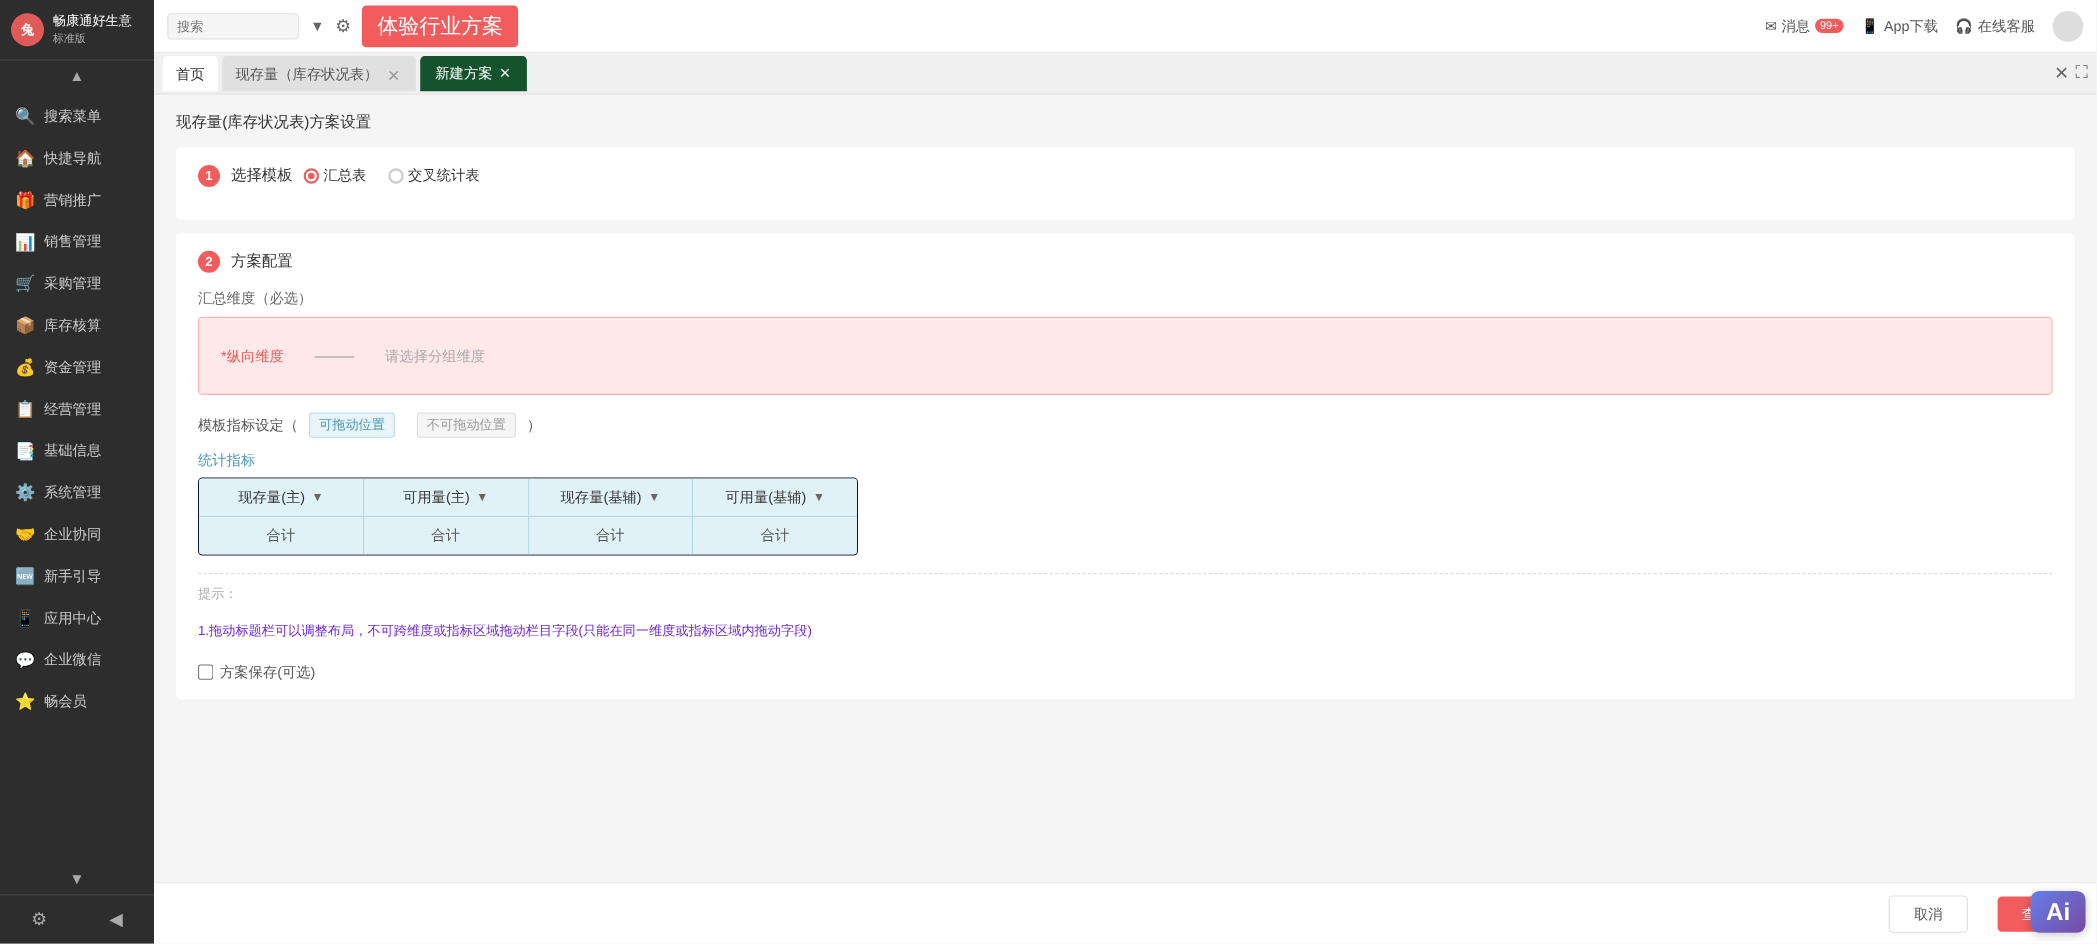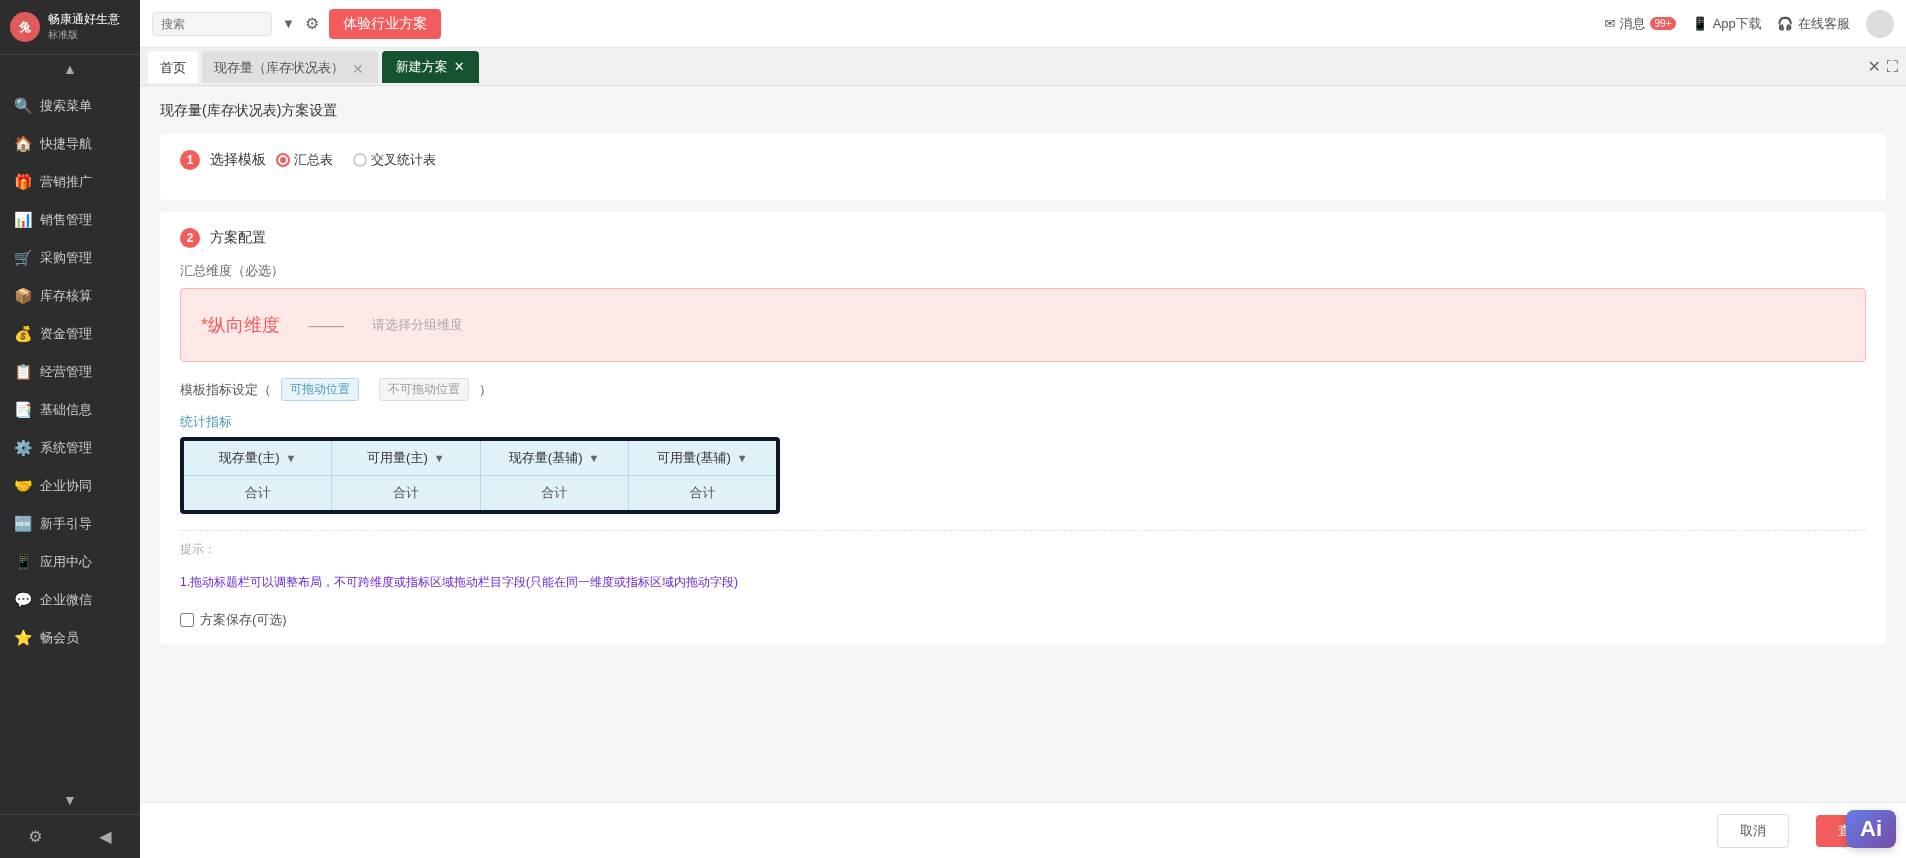--- a/index.html
+++ b/index.html
@@ -84,21 +84,21 @@
     .topbar-gear-btn {
       background: none; border: none; cursor: pointer; color: #666; font-size: 16px;
     }
     .topbar-trial-btn {
       background: #f25c5c;
       color: #fff;
       border: none;
       border-radius: 4px;
       padding: 6px 14px;
       cursor: pointer;
-      font-size: 14px;
+      font-size: 19px;
     }
     .topbar-right {
       margin-left: auto;
       display: flex;
       align-items: center;
       gap: 16px;
     }
     .topbar-icon-btn {
       background: none; border: none; cursor: pointer; color: #555; font-size: 13px;
       display: flex; align-items: center; gap: 4px;
@@ -210,21 +210,21 @@
     }
 
     .dimension-box {
       background: #ffe8e8;
       border: 1px solid #ffb3b3;
       border-radius: 4px;
       padding: 24px 20px;
       display: flex; align-items: center; gap: 20px;
       margin-bottom: 16px;
     }
-    .dimension-required { color: #f25c5c; font-size: 18px; }
+    .dimension-required { color: #f25c5c; font-size: 13px; }
     .dimension-arrow { color: #aaa; font-size: 18px; margin: 0 8px; }
     .dimension-placeholder { color: #aaa; font-size: 13px; }
 
     
     .indicator-settings-row {
       display: flex; align-items: center; gap: 10px; margin-bottom: 12px; font-size: 13px; color: #555;
     }
     .indicator-badge {
       display: inline-block;
       background: #e8f4f8; border: 1px solid #b3d9e8;
@@ -234,21 +234,21 @@
       display: inline-block;
       background: #f5f5f5; border: 1px solid #ddd;
       border-radius: 3px; padding: 2px 8px; font-size: 12px; color: #999;
     }
 
     
     .stats-section-label {
       color: #4a9ab5; font-size: 13px; margin-bottom: 6px; font-weight: 500;
     }
     .stats-table {
-      border: 4px solid #0f172a;
+      border: 1px solid #0f172a;
       border-radius: 4px;
       overflow: hidden;
       width: 600px;
     }
     .stats-table-header {
       display: flex;
       background: #e0f2f7;
     }
     .stats-col {
       flex: 1;

